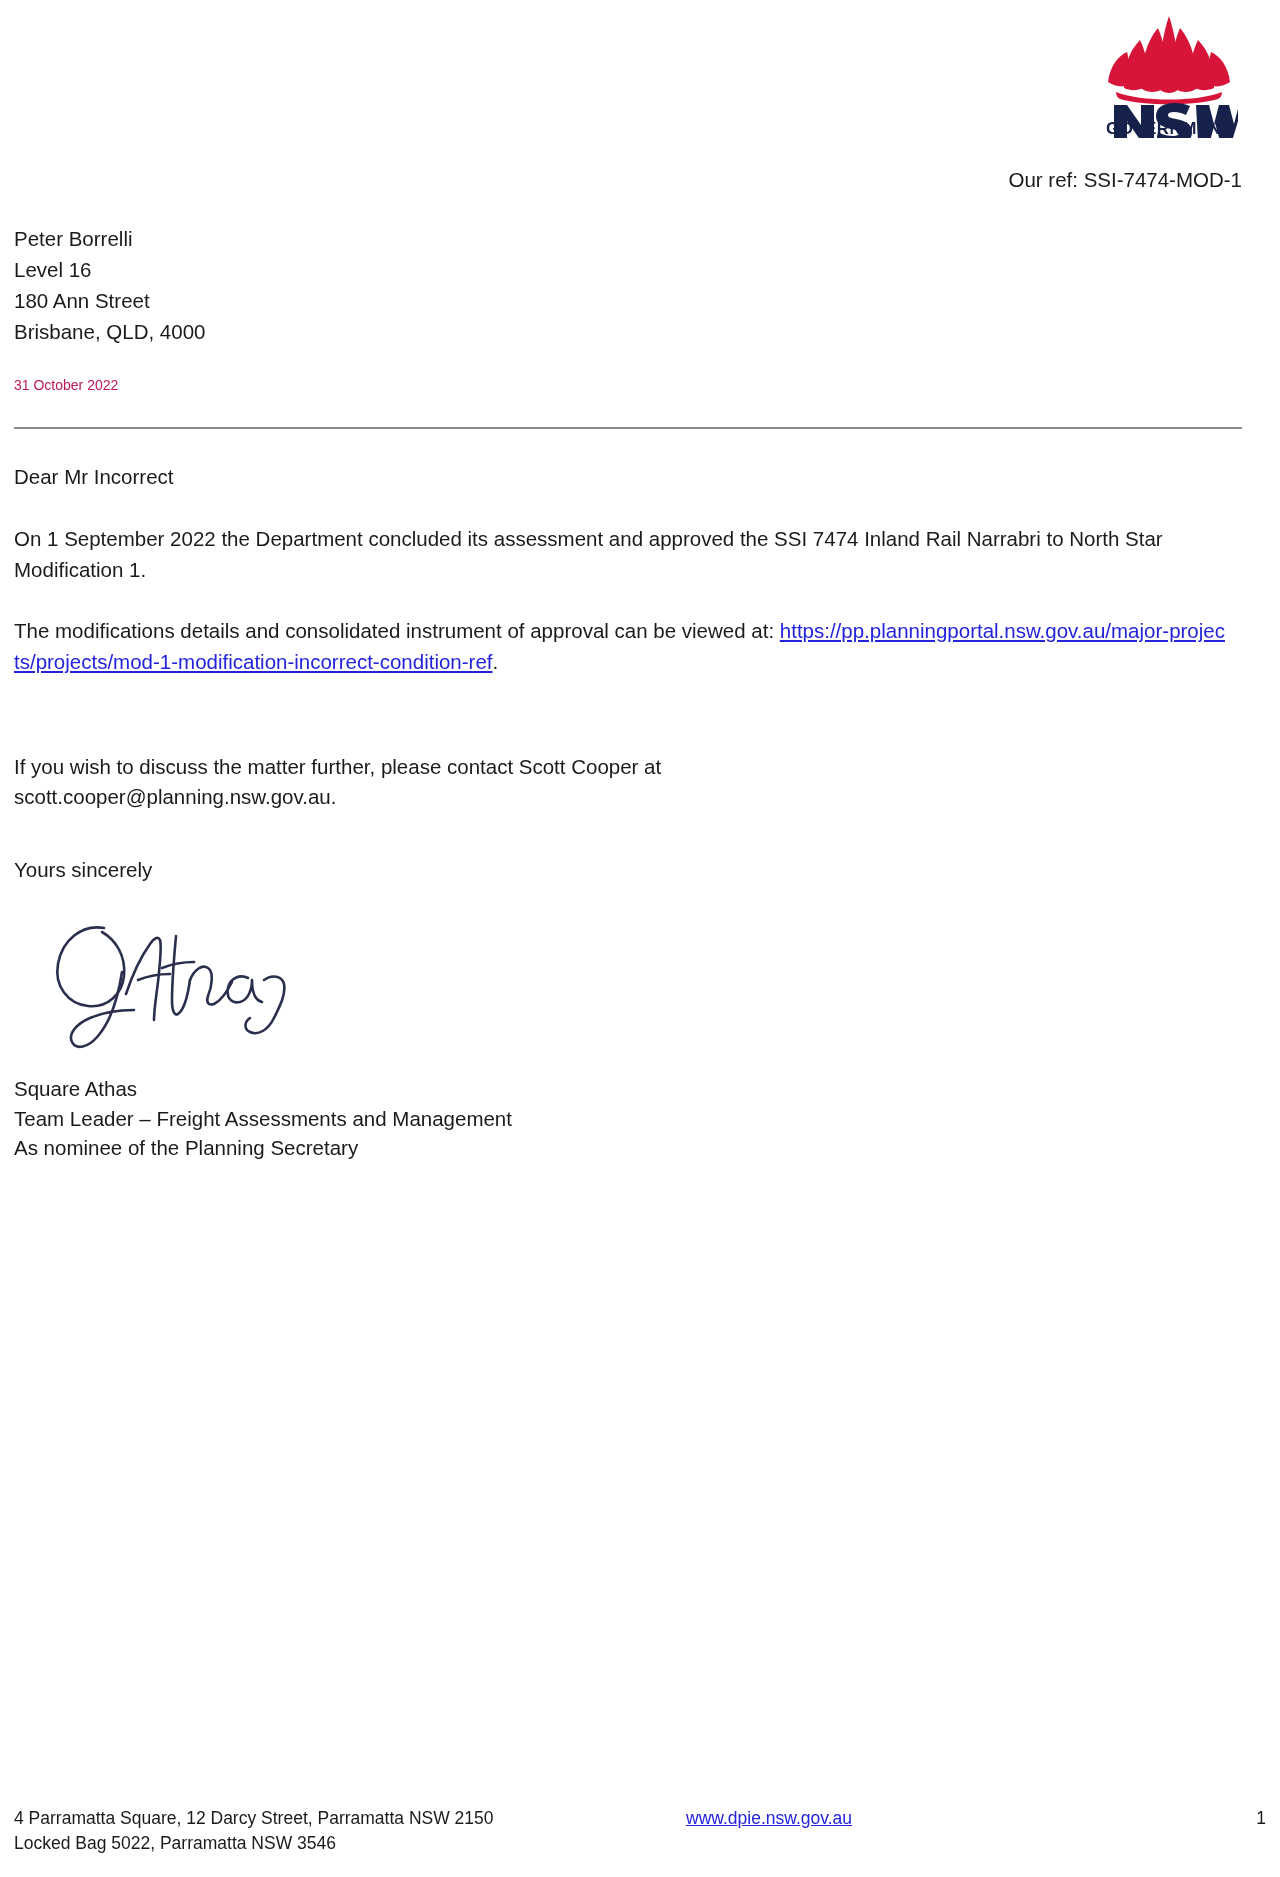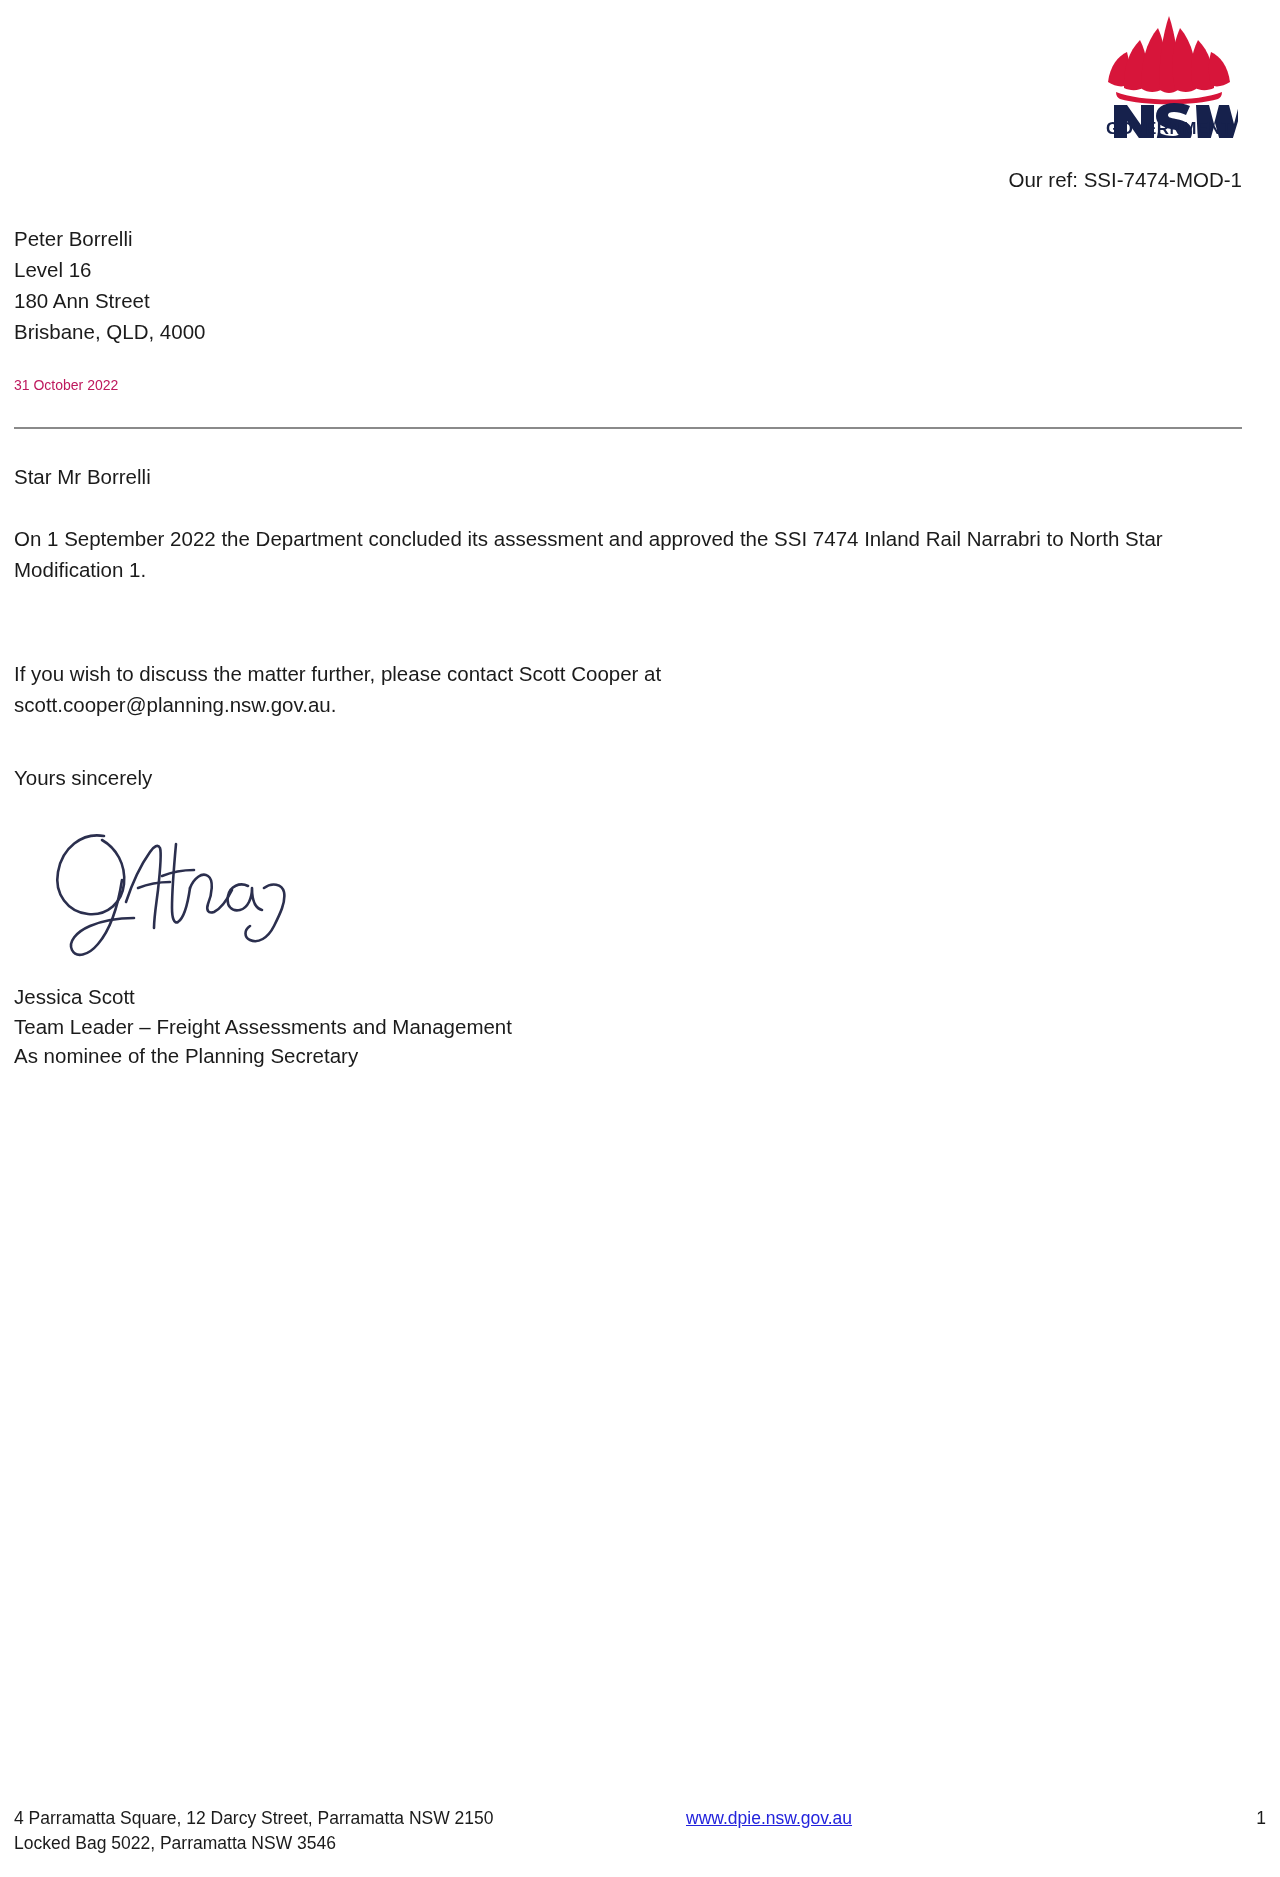--- a/index.html
+++ b/index.html
@@ -219,24 +219,27 @@
     <div class="address-line">Level 16</div>
     <div class="address-line">180 Ann Street</div>
     <div class="address-line">Brisbane, QLD, 4000</div>
   </div>
 
   <div class="letter-date">31 October 2022</div>
 
   <hr class="divider">
 
 
-  <p class="salutation">Star Mr Borrelli</p>
+  <p class="salutation">Dear Mr Incorrect</p>
 
   <p class="body-para">On 1 September 2022 the Department concluded its assessment and approved the SSI 7474 Inland Rail Narrabri to North Star Modification 1.</p>
 
+  <p class="link-para">
+    <span>The modifications details and consolidated instrument of approval can be viewed at: </span><a class="portal-link" href="#">https://pp.planningportal.nsw.gov.au/major-projects/projects/mod-1-modification-incorrect-condition-ref</a><span>.</span>
+  </p>
 
   <p class="contact-para">
     <span>If you wish to discuss the matter further, please contact Scott Cooper at</span>
     <span class="last-line">scott.cooper@planning.nsw.gov.au.</span>
   </p>
 
   <p class="closing">Yours sincerely</p>
 
   <div class="signature-image">
     <svg viewBox="0 0 270 150" xmlns="http://www.w3.org/2000/svg">
@@ -263,21 +266,21 @@
         <path d="M206 72 C198 68 188 72 186 82 C184 92 190 98 198 96
                  C206 94 210 84 210 74 C210 84 212 94 220 96"></path>
 
         <path d="M222 74 C230 68 240 70 242 78 C244 88 238 100 232 112
                  C226 124 216 130 208 126 C202 123 202 116 208 112"></path>
       </g>
     </svg>
   </div>
 
   <div class="signatory-block">
-    <div class="signatory-line">Jessica Scott</div>
+    <div class="signatory-line">Square Athas</div>
     <div class="signatory-line">Team Leader – Freight Assessments and Management</div>
     <div class="signatory-line">As nominee of the Planning Secretary</div>
   </div>
 
   <div class="page-footer">
     <div class="footer-address">
       <div>4 Parramatta Square, 12 Darcy Street, Parramatta NSW 2150</div>
       <div>Locked Bag 5022, Parramatta NSW 3546</div>
     </div>
     <div class="footer-web">

